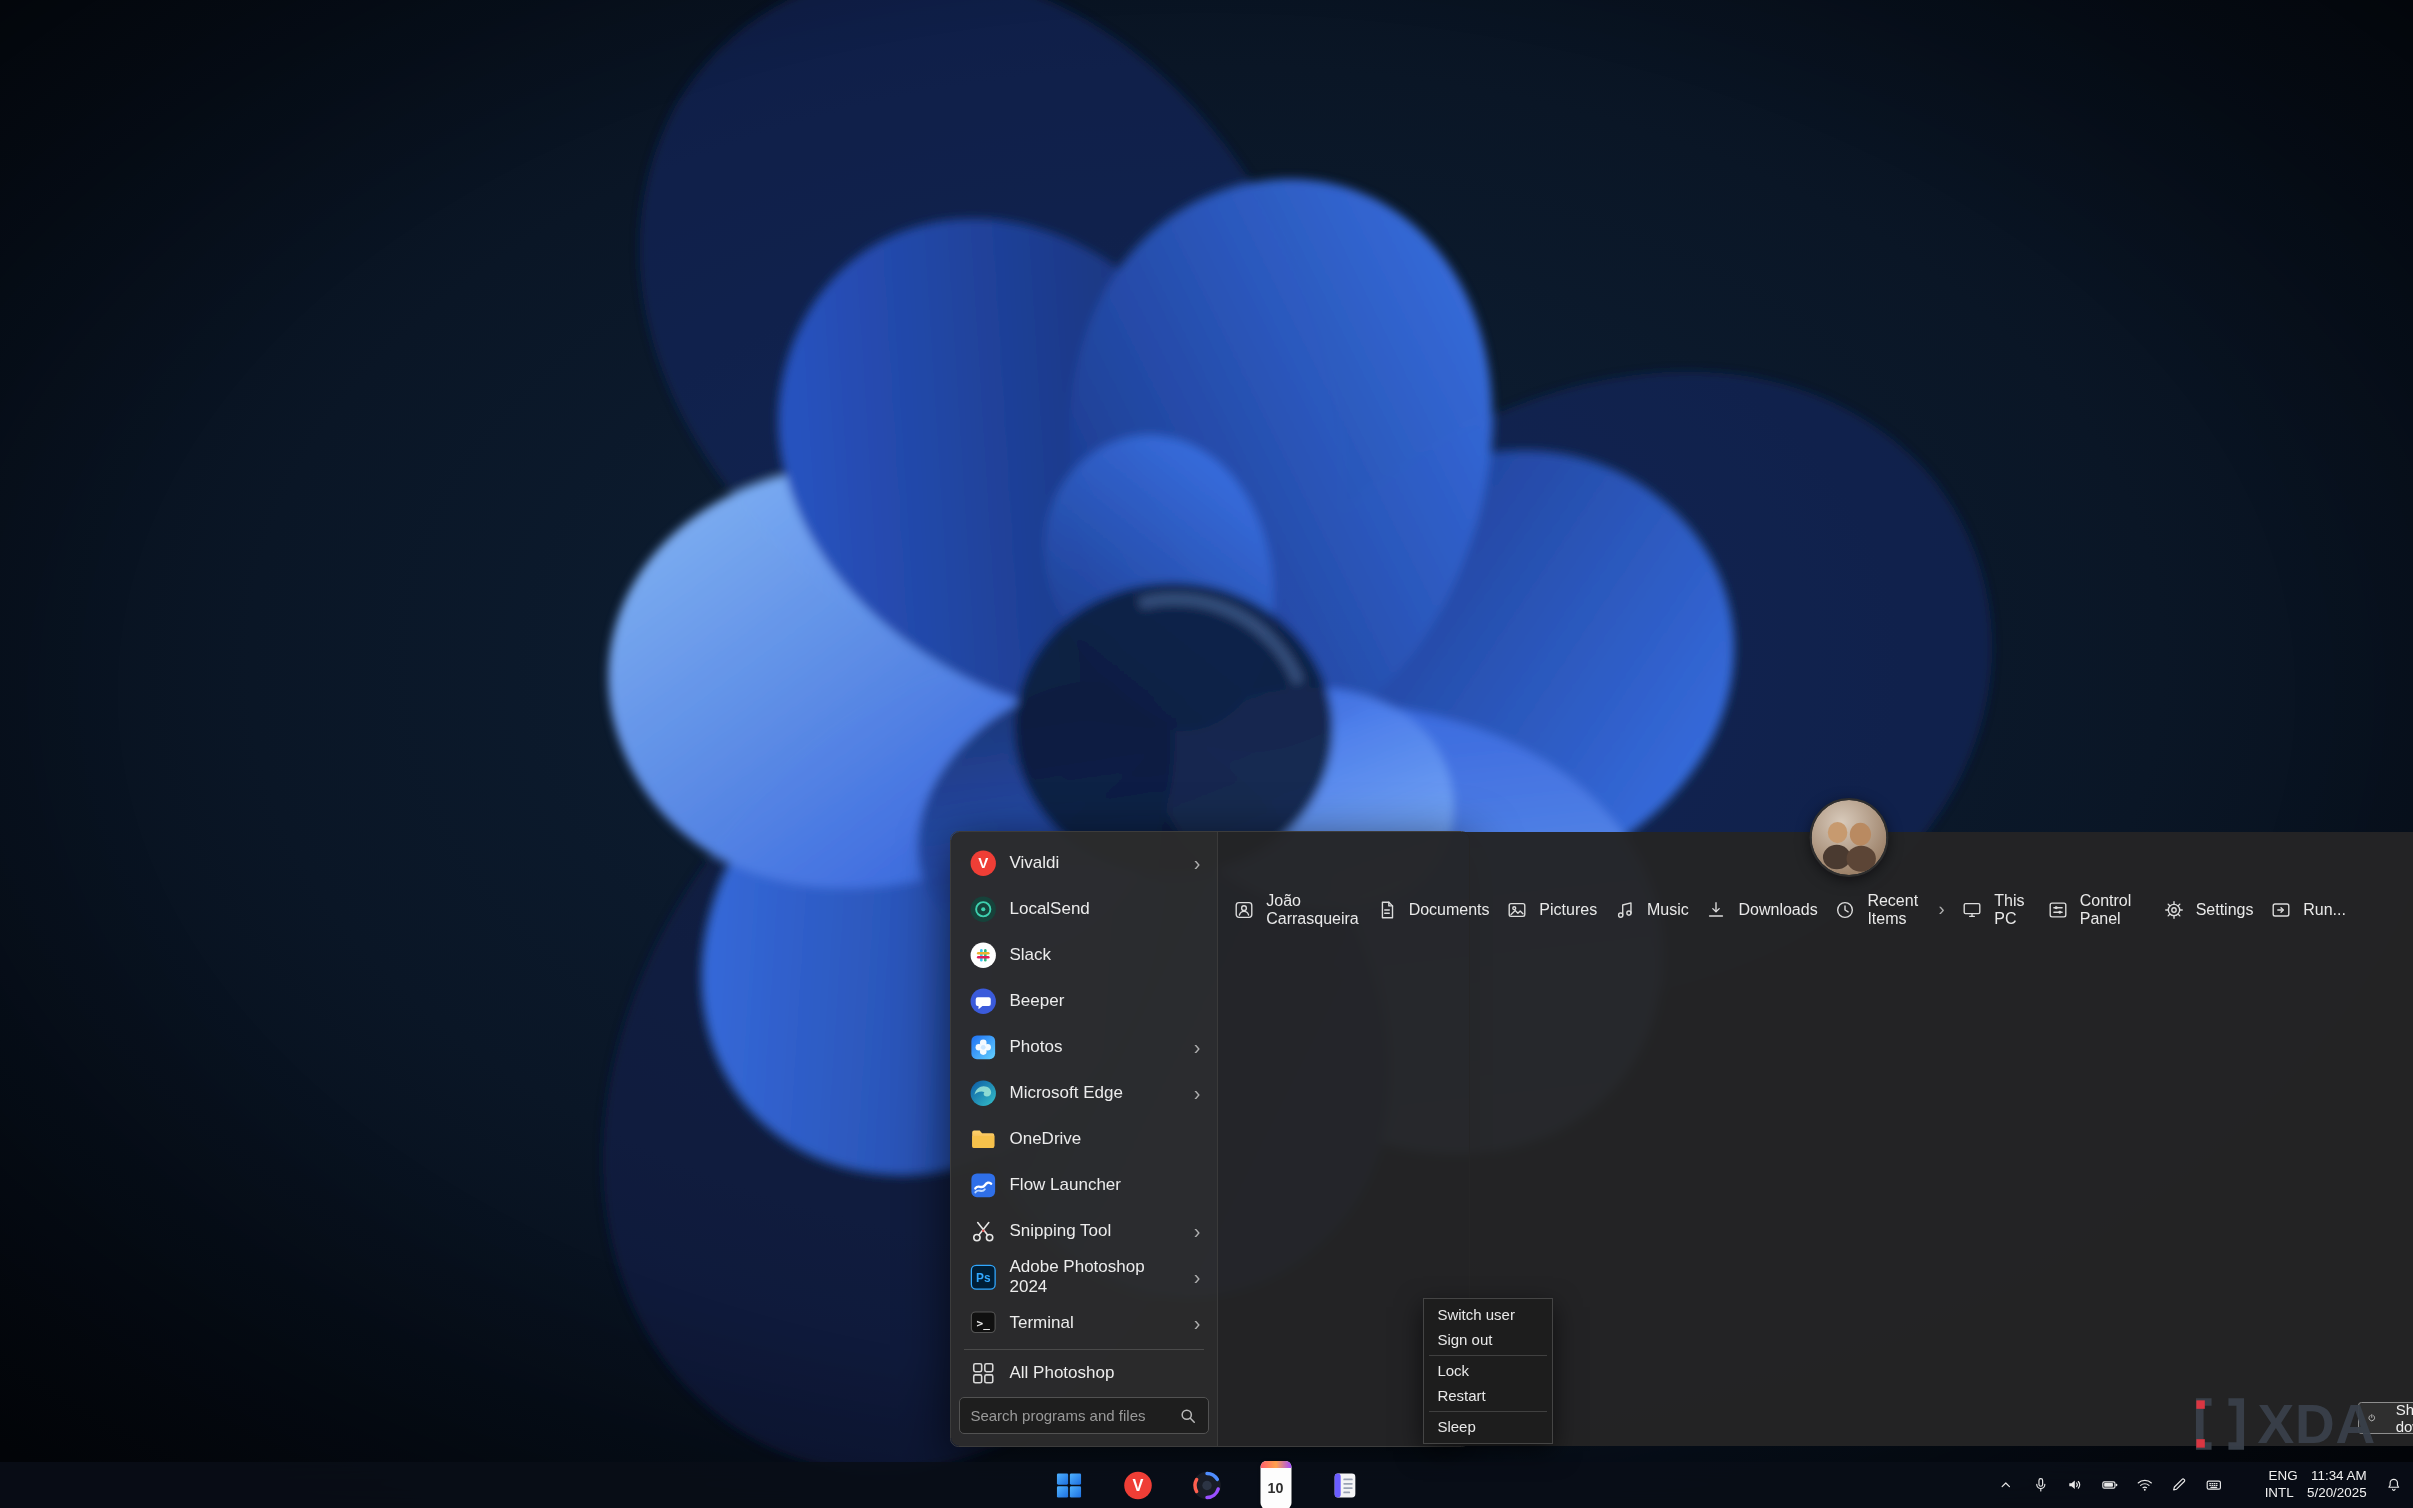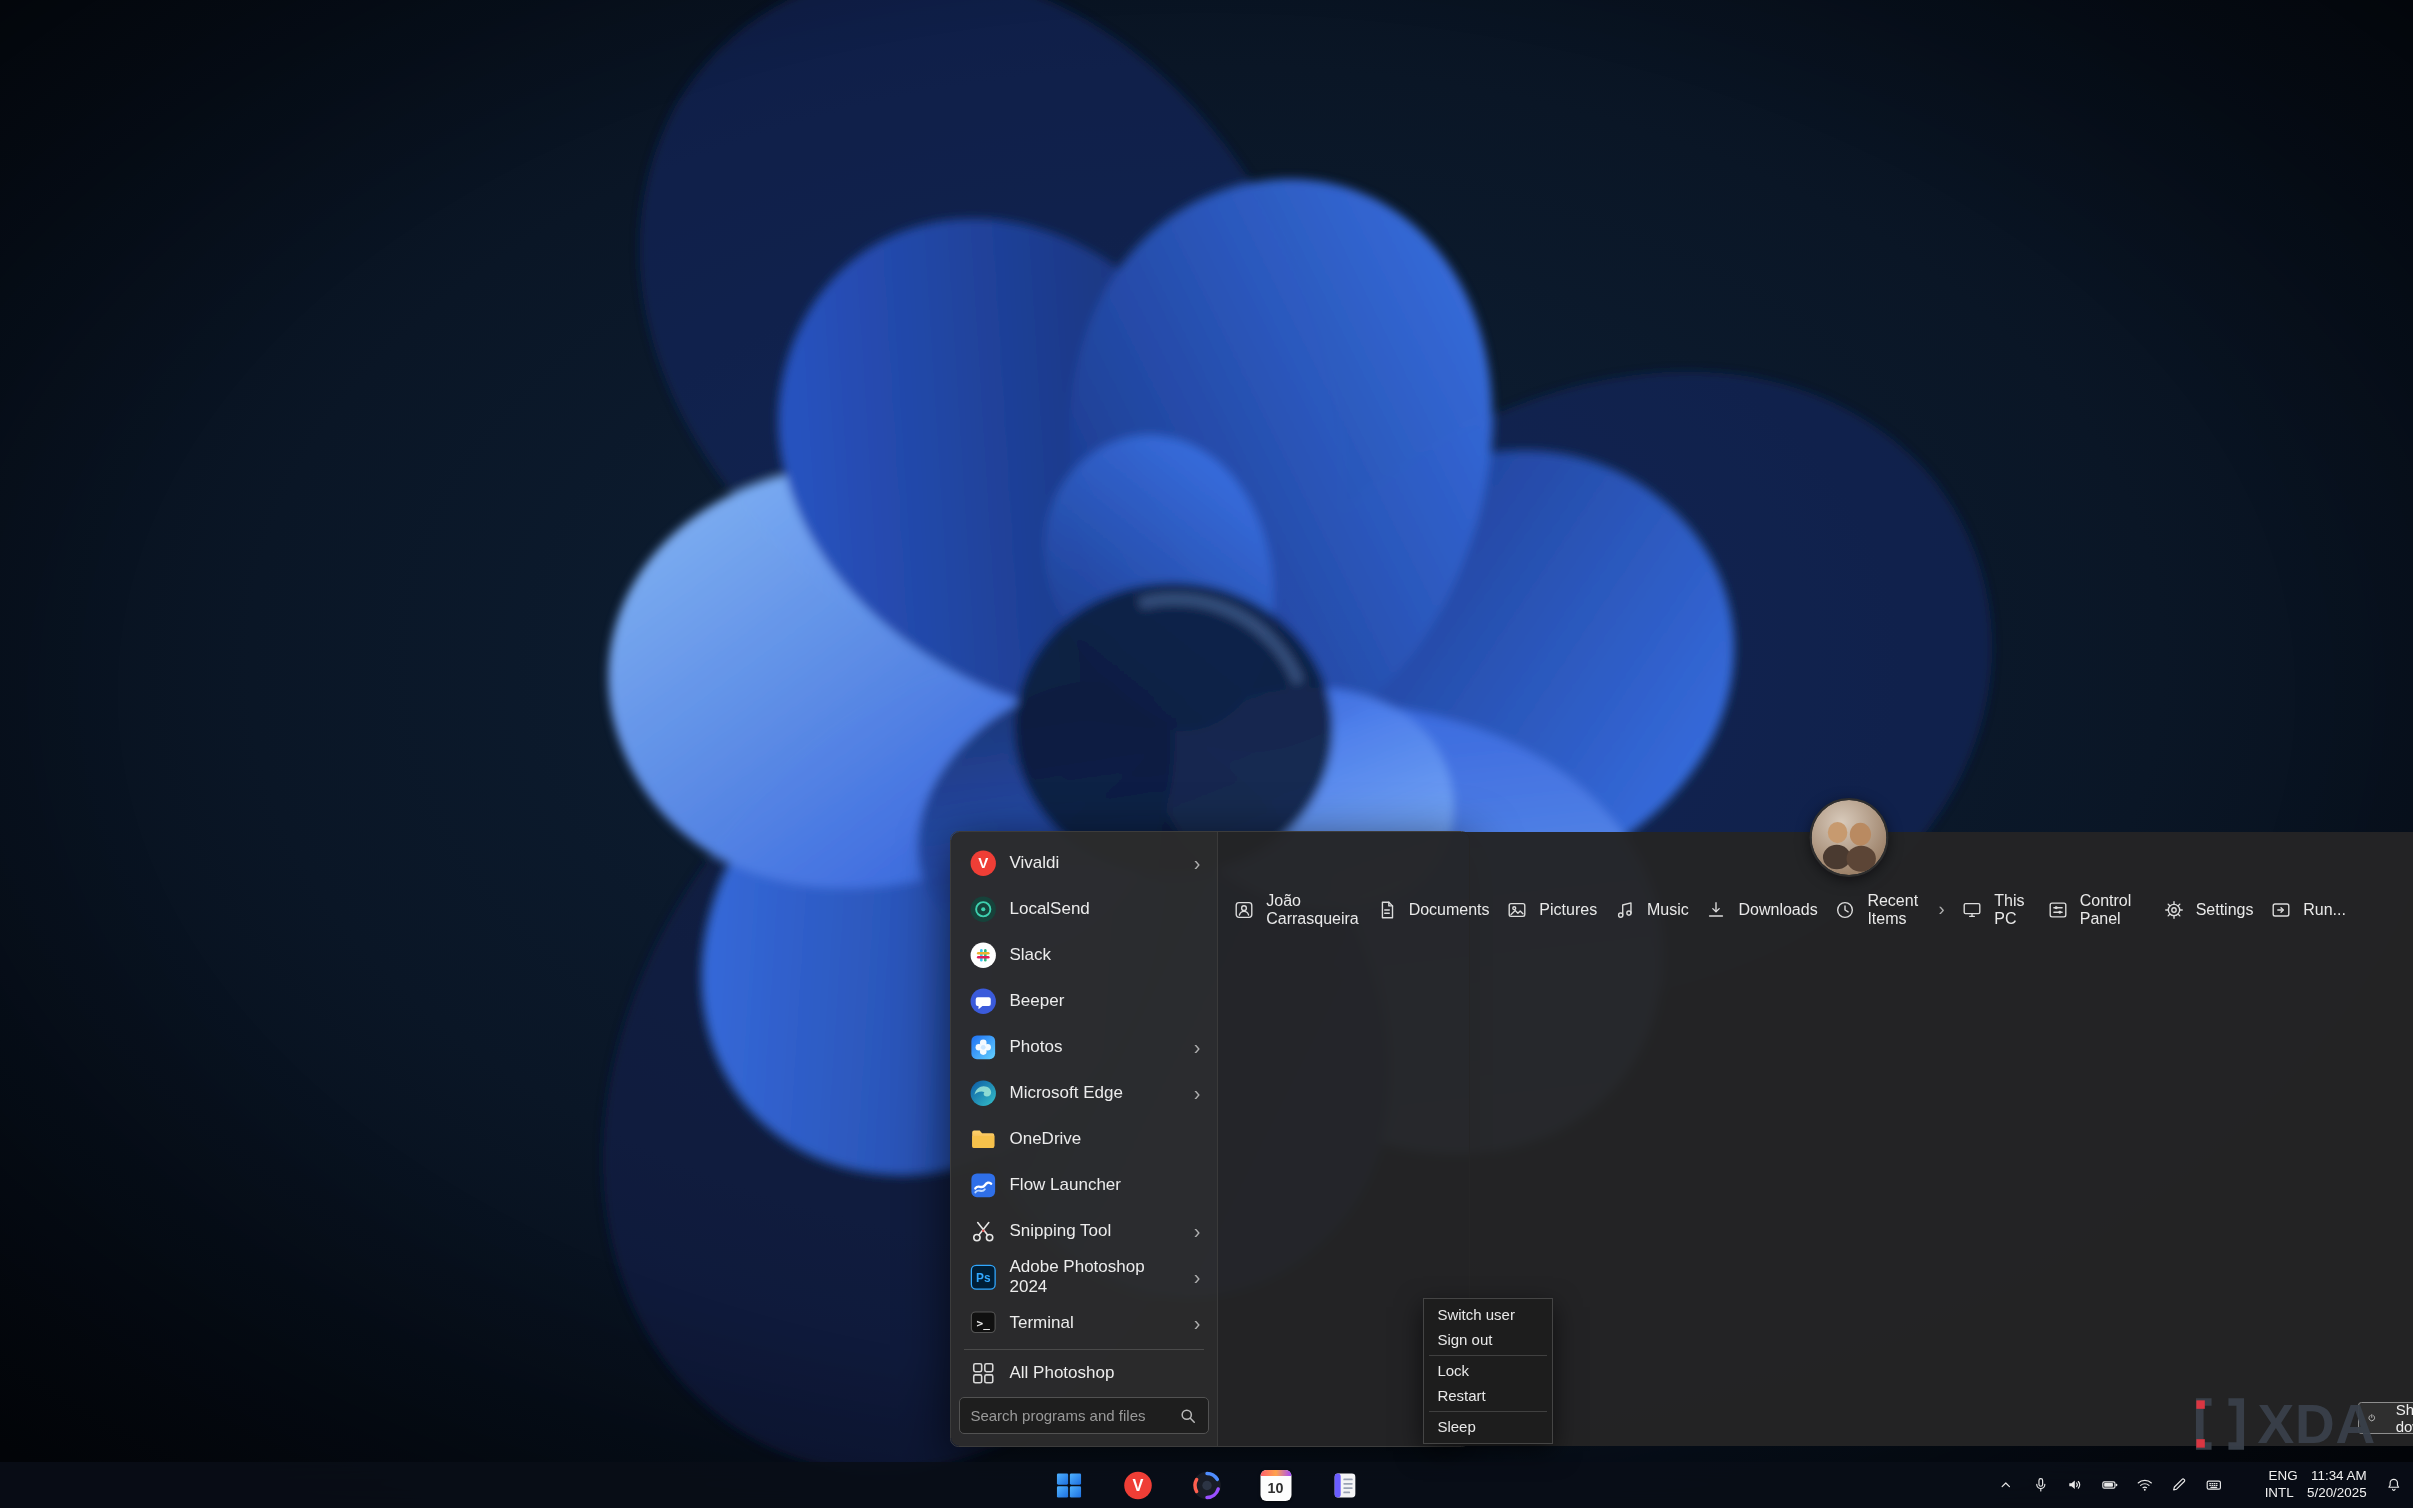--- a/index.html
+++ b/index.html
@@ -61,21 +61,21 @@
   .psep { border-top:0.8px solid #404040; margin:2.5px 5px; }
 
   
   .taskbar { position:absolute; left:0; right:0; bottom:0; height:46px;
     background:rgba(9,14,24,.85); backdrop-filter:blur(15px); z-index:20; }
   .tb-center { position:absolute; left:50%; top:0; height:100%; transform:translateX(-50%);
     display:flex; align-items:center; gap:32px; }
   .tbi { background:none; border:none; width:37px; height:37px; display:flex;
     align-items:center; justify-content:center; border-radius:5px; cursor:default; }
   .tbi svg { width:31px; height:31px; }
-  .cal { width:31px; height:31px; background:#fdfdfd; border-radius:5.9px; overflow:hidden;
+  .cal { width:31px; height:48px; background:#fdfdfd; border-radius:5.9px; overflow:hidden;
     display:flex; flex-direction:column; box-shadow:0 0.8px 2.5px rgba(0,0,0,.4); }
   .cal-top { height:6.7px; background:linear-gradient(90deg,#ff5f6d,#ffa24b,#a44bff); }
   .cal-day { flex:1; display:flex; align-items:center; justify-content:center;
     color:#2e2e2e; font-size:14.3px; font-weight:bold; }
 
   .tb-right { position:absolute; right:8.4px; top:0; height:100%; display:flex;
     align-items:center; gap:12.6px; color:#e8e8e8; }
   .tray-ic { background:none; border:none; width:22px; height:22px; display:flex;
     align-items:center; justify-content:center; }
   .tray-ic svg { width:17.6px; height:17.6px; stroke:#e8e8e8; stroke-width:1.6; fill:none;

